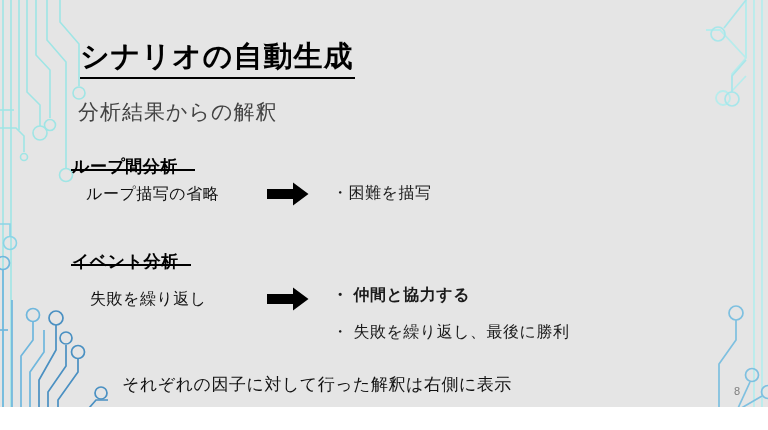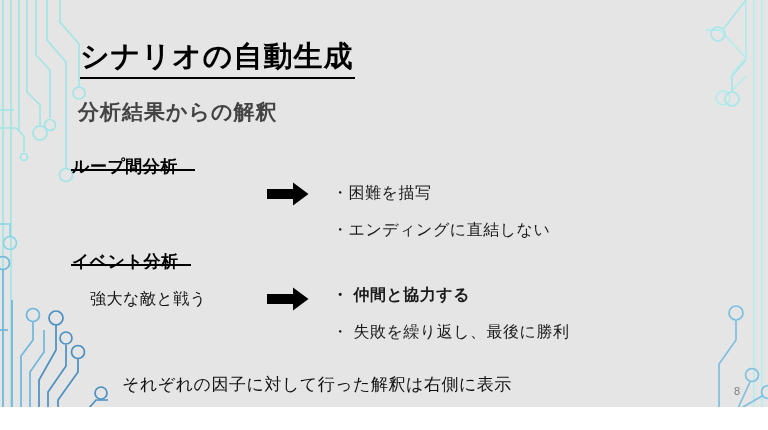--- a/index.html
+++ b/index.html
@@ -49,21 +49,20 @@
   }
 
   .subtitle {
     position: absolute;
     left: 78px;
     top: 98px;
     font-size: 21px;
     color: #434343;
     letter-spacing: 1px;
     white-space: nowrap;
-    font-weight: bold;
   }
 
   .sec-head {
     position: absolute;
     font-size: 17px;
     font-weight: bold;
     color: #000000;
     letter-spacing: 0.5px;
     white-space: nowrap;
     margin-top: 8px;
@@ -206,32 +205,32 @@
   </svg>
 
   <div class="title">シナリオの自動生成</div>
   <div class="title-underline"></div>
 
   <div class="subtitle">分析結果からの解釈</div>
 
   <div class="sec-head sec1-head">ループ間分析</div>
   <div class="sec-head-underline sec1-head-ul"></div>
 
+  <div class="factor factor1">ループ描写の省略</div>
 
   <svg class="arrow arrow1" viewBox="0 0 42 24" fill="none">
     <path d="M0 7 H26 V0.5 L41.5 12 L26 23.5 V17 H0 Z" fill="#000000"></path>
   </svg>
 
   <div class="bullet b1">・困難を描写</div>
-  <div class="bullet b2">・エンディングに直結しない</div>
 
   <div class="sec-head sec2-head">イベント分析</div>
   <div class="sec-head-underline sec2-head-ul"></div>
 
-  <div class="factor factor2">強大な敵と戦う</div>
+  <div class="factor factor2">失敗を繰り返し</div>
 
   <svg class="arrow arrow2" viewBox="0 0 42 24" fill="none">
     <path d="M0 7 H26 V0.5 L41.5 12 L26 23.5 V17 H0 Z" fill="#000000"></path>
   </svg>
 
   <div class="bullet b3">・ 仲間と協力する</div>
   <div class="bullet b4">・ 失敗を繰り返し、最後に勝利</div>
 
   <div class="footnote">それぞれの因子に対して行った解釈は右側に表示</div>
 

